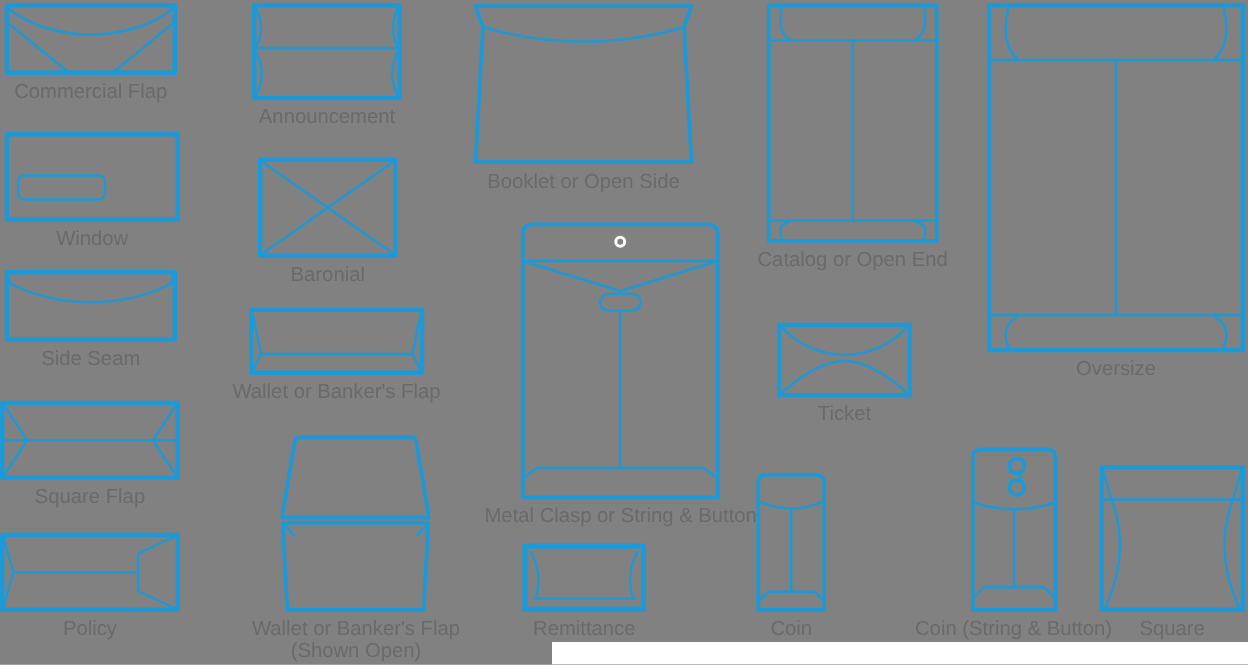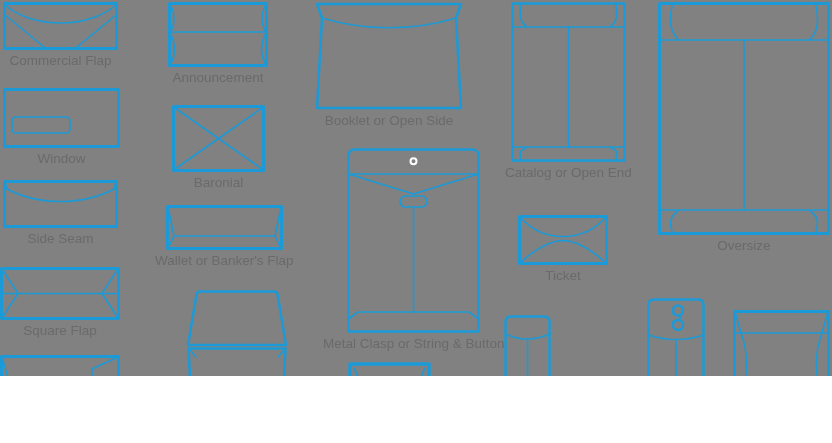--- a/index.html
+++ b/index.html
@@ -1,18 +1,18 @@
 <!DOCTYPE html>
 <html><head>
 <meta charset="utf-8">
 <style>
   html,body{margin:0;padding:0;}
   #canvas{
     position:relative;
-    width:832px;height:376px;
+    width:832px;height:443px;
     background:#818181;
     overflow:hidden;
     font-family:"Liberation Sans", sans-serif;
   }
   .env{position:absolute;display:flex;flex-direction:column;align-items:center;}
   .env svg{display:block;flex:none;}
   .env svg *{stroke:#1b9ad7;fill:none;stroke-linecap:round;stroke-linejoin:round;}
   .f{fill:#ffffff;}
   .fa{fill:#1b9ad7;stroke:none !important;}
   .w1{stroke-width:1.6;}

